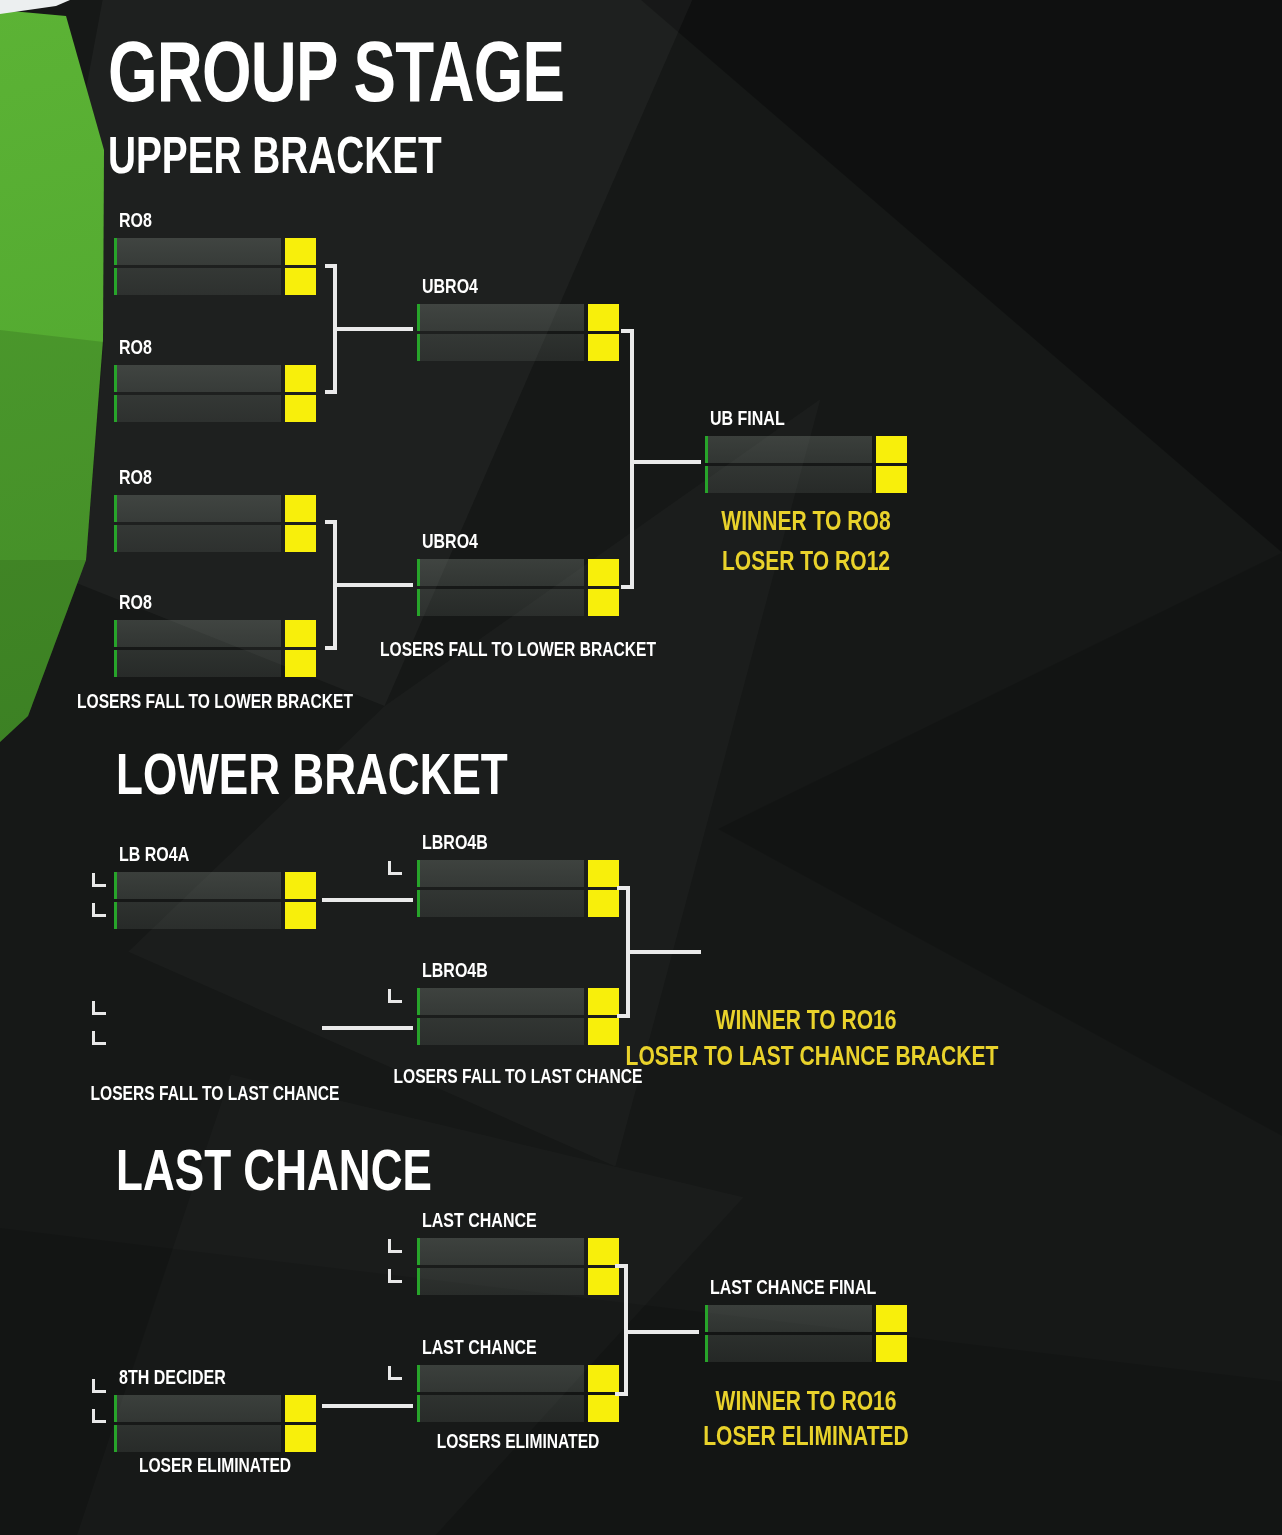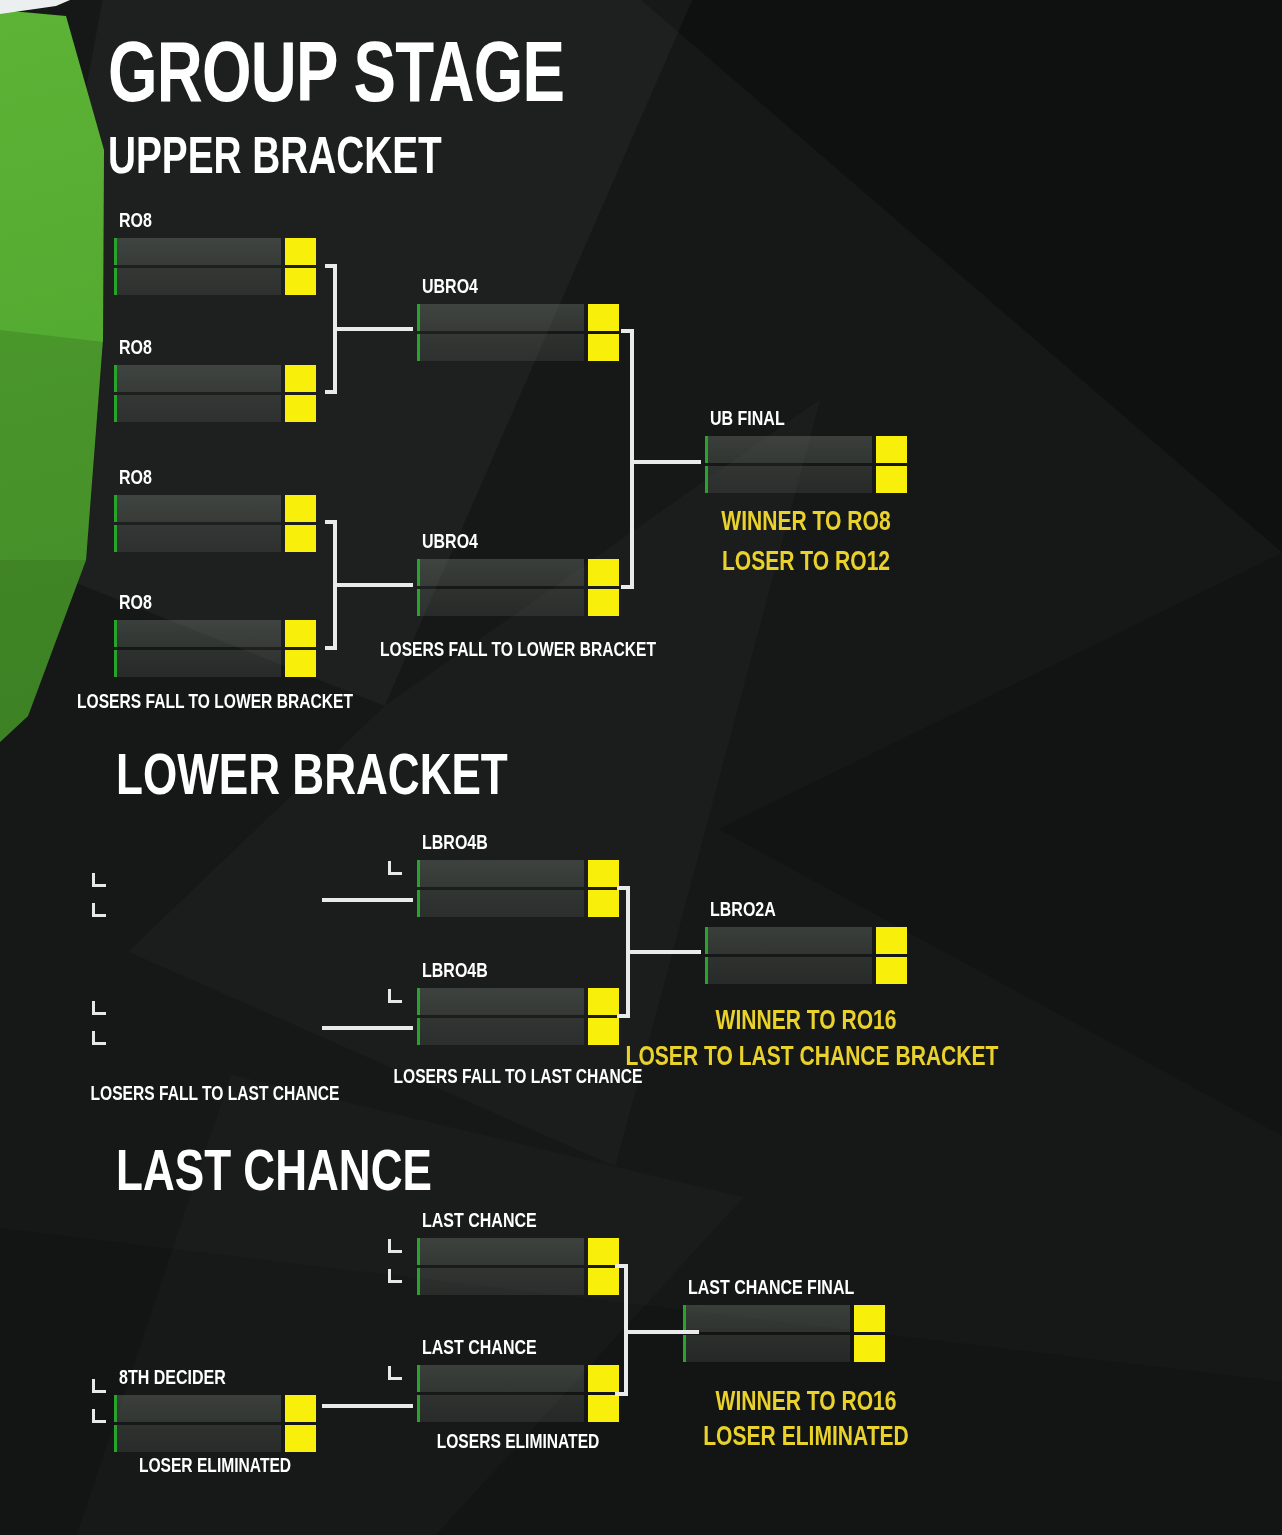--- a/index.html
+++ b/index.html
@@ -140,20 +140,27 @@
   <div class="line" style="left:621px;top:329px;width:9px;height:4px;"></div>
   <div class="line" style="left:630px;top:329px;width:4px;height:260px;"></div>
   <div class="line" style="left:621px;top:585px;width:9px;height:4px;"></div>
   <div class="line" style="left:634px;top:460px;width:67px;height:4px;"></div>
 
   <div class="cap" style="left:215px;top:691px;">LOSERS FALL TO LOWER BRACKET</div>
   <div class="cap" style="left:518px;top:639px;">LOSERS FALL TO LOWER BRACKET</div>
   <div class="adv" style="left:806px;top:508px;">WINNER TO RO8</div>
   <div class="adv" style="left:806px;top:548px;">LOSER TO RO12</div>
 
+  <div class="match" style="left:114px;top:872px;">
+    <div class="mlabel">LB RO4A</div>
+    <div class="slot s1"></div>
+    <div class="slot s2"></div>
+    <div class="score s1"></div>
+    <div class="score s2"></div>
+  </div>
   <div class="elbow" style="left:92px;top:873px;"></div>
   <div class="elbow" style="left:92px;top:903px;"></div>
 
   <div class="elbow" style="left:92px;top:1001px;"></div>
   <div class="elbow" style="left:92px;top:1031px;"></div>
 
   <div class="match" style="left:417px;top:860px;">
     <div class="mlabel">LBRO4B</div>
     <div class="slot s1"></div>
     <div class="slot s2"></div>
@@ -164,27 +171,20 @@
 
   <div class="match" style="left:417px;top:988px;">
     <div class="mlabel">LBRO4B</div>
     <div class="slot s1"></div>
     <div class="slot s2"></div>
     <div class="score s1"></div>
     <div class="score s2"></div>
   </div>
   <div class="elbow" style="left:388px;top:989px;"></div>
 
-  <div class="match" style="left:705px;top:927px;">
-    <div class="mlabel">LBRO2A</div>
-    <div class="slot s1"></div>
-    <div class="slot s2"></div>
-    <div class="score s1"></div>
-    <div class="score s2"></div>
-  </div>
 
   <div class="line" style="left:322px;top:898px;width:91px;height:4px;"></div>
   <div class="line" style="left:322px;top:1026px;width:91px;height:4px;"></div>
   <div class="line" style="left:617px;top:886px;width:9px;height:4px;"></div>
   <div class="line" style="left:626px;top:886px;width:4px;height:132px;"></div>
   <div class="line" style="left:617px;top:1014px;width:9px;height:4px;"></div>
   <div class="line" style="left:630px;top:950px;width:71px;height:4px;"></div>
 
   <div class="cap" style="left:215px;top:1083px;">LOSERS FALL TO LAST CHANCE</div>
   <div class="cap" style="left:518px;top:1066px;">LOSERS FALL TO LAST CHANCE</div>
@@ -213,21 +213,21 @@
 
   <div class="match" style="left:417px;top:1365px;">
     <div class="mlabel">LAST CHANCE</div>
     <div class="slot s1"></div>
     <div class="slot s2"></div>
     <div class="score s1"></div>
     <div class="score s2"></div>
   </div>
   <div class="elbow" style="left:388px;top:1366px;"></div>
 
-  <div class="match" style="left:683px;top:1305px;">
+  <div class="match" style="left:705px;top:1305px;">
     <div class="mlabel">LAST CHANCE FINAL</div>
     <div class="slot s1"></div>
     <div class="slot s2"></div>
     <div class="score s1"></div>
     <div class="score s2"></div>
   </div>
 
   <div class="line" style="left:322px;top:1404px;width:91px;height:4px;"></div>
   <div class="line" style="left:615px;top:1264px;width:9px;height:4px;"></div>
   <div class="line" style="left:624px;top:1264px;width:4px;height:132px;"></div>

